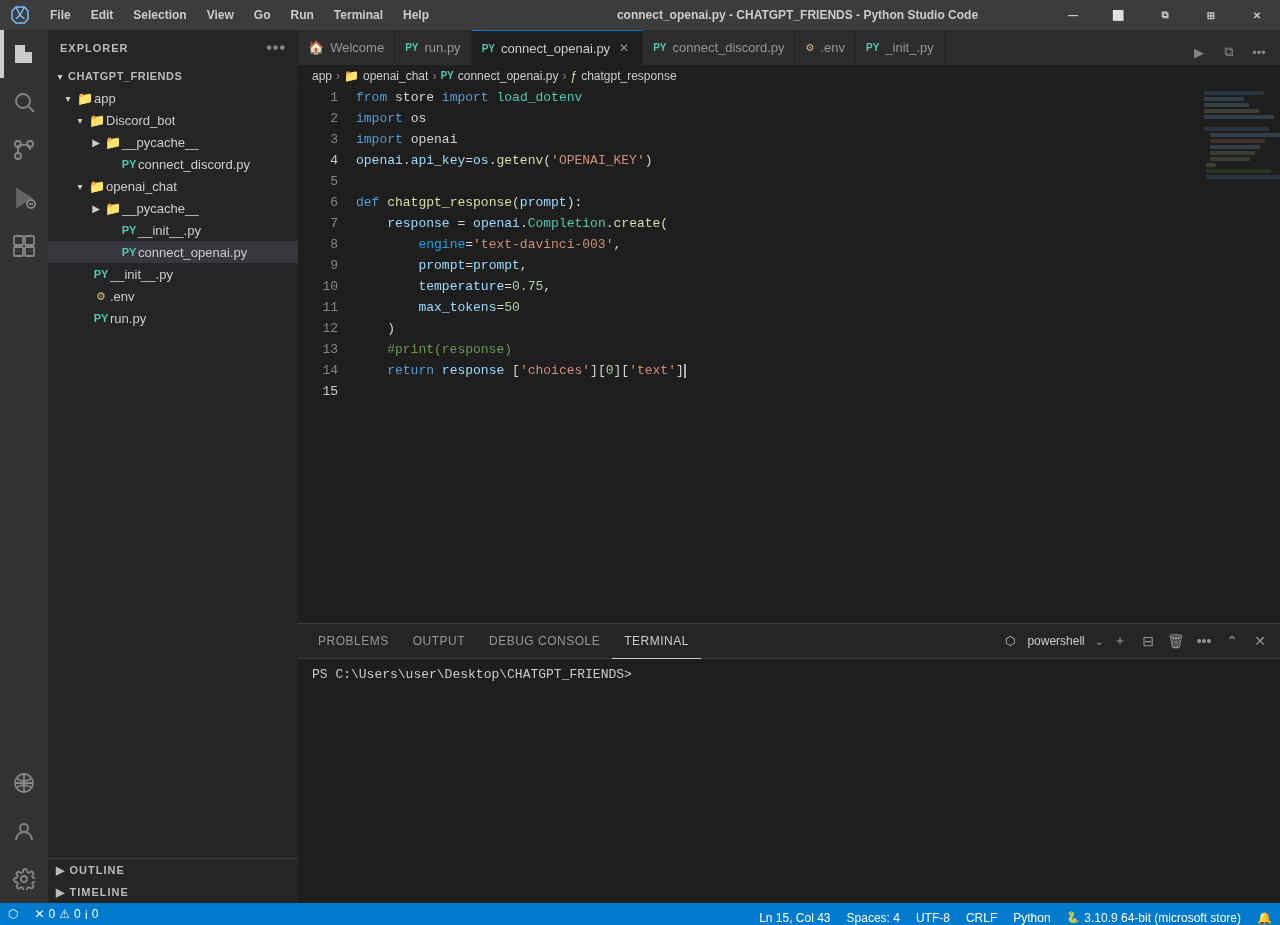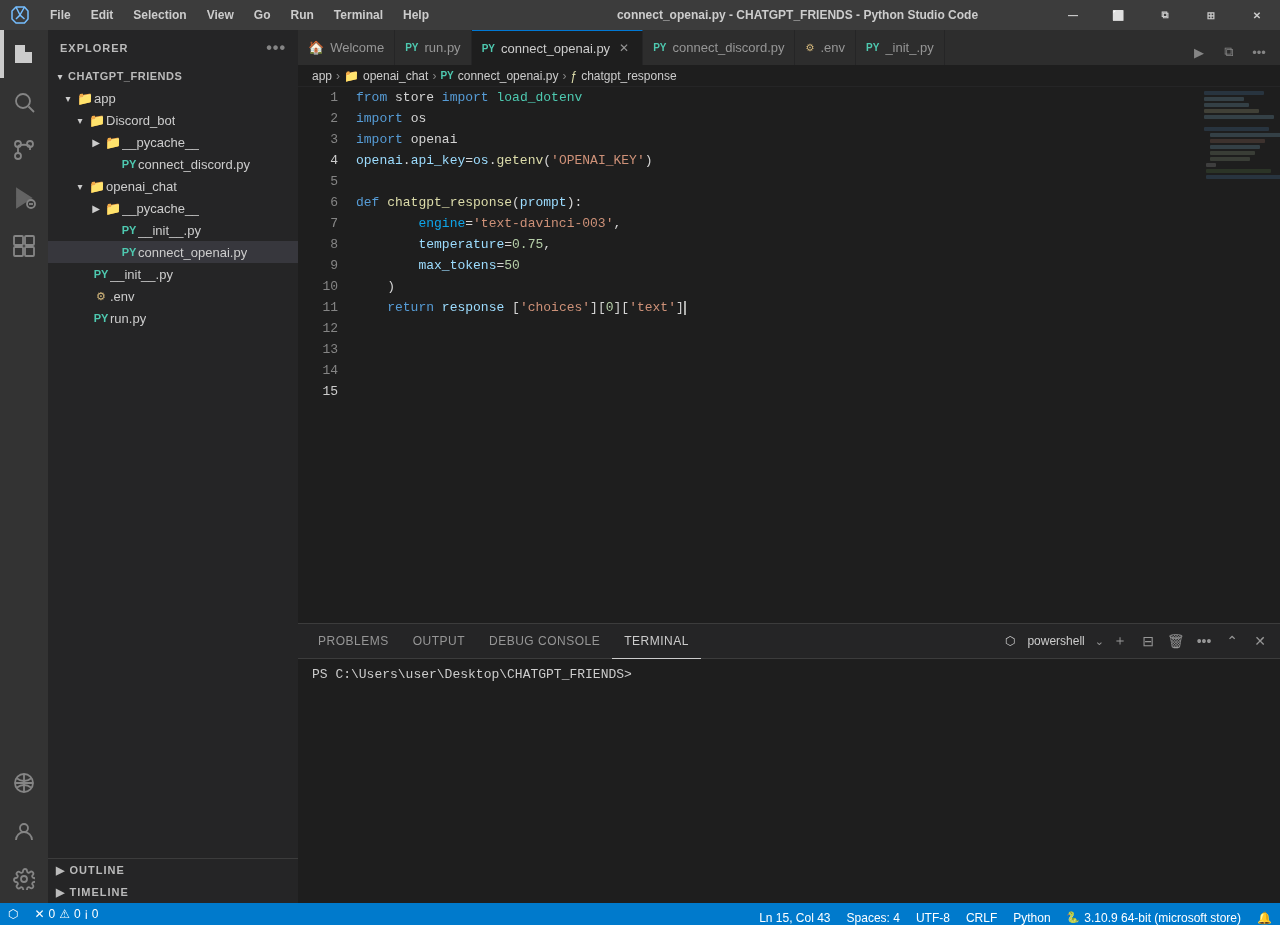--- a/index.html
+++ b/index.html
@@ -668,30 +668,33 @@
 
             <div class="code-line"><span class="kw">import</span> <span style="color:#d4d4d4;">openai</span></div>
 
 
             <div class="code-line"><span style="color:#9cdcfe;">openai</span><span class="punc">.</span><span style="color:#9cdcfe;">api_key</span><span class="op">=</span><span style="color:#9cdcfe;">os</span><span class="punc">.</span><span class="fn">getenv</span><span class="punc">(</span><span class="str">'OPENAI_KEY'</span><span class="punc">)</span></div>
 
             <div class="code-line"> </div>
 
             <div class="code-line"><span class="kw">def</span> <span class="fn">chatgpt_response</span><span class="punc">(</span><span class="param">prompt</span><span class="punc">):</span></div>
 
+            <div class="code-line"><span style="color:#d4d4d4;">    </span><span style="color:#9cdcfe;">response</span> <span class="op">=</span> <span style="color:#9cdcfe;">openai</span><span class="punc">.</span><span class="cls">Completion</span><span class="punc">.</span><span class="fn">create</span><span class="punc">(</span></div>
 
             <div class="code-line"><span style="color:#d4d4d4;">        </span><span style="color:#0ea5e9;">engine</span><span class="op">=</span><span class="str">'text-davinci-003'</span><span class="punc">,</span></div>
 
+            <div class="code-line"><span style="color:#d4d4d4;">        </span><span style="color:#9cdcfe;">prompt</span><span class="op">=</span><span style="color:#9cdcfe;">prompt</span><span class="punc">,</span></div>
 
             <div class="code-line"><span style="color:#d4d4d4;">        </span><span style="color:#9cdcfe;">temperature</span><span class="op">=</span><span class="num">0.75</span><span class="punc">,</span></div>
 
             <div class="code-line"><span style="color:#d4d4d4;">        </span><span style="color:#9cdcfe;">max_tokens</span><span class="op">=</span><span class="num">50</span></div>
 
             <div class="code-line"><span style="color:#d4d4d4;">    )</span></div>
 
+            <div class="code-line"><span class="cm">    #print(response)</span></div>
 
             <div class="code-line"><span style="color:#d4d4d4;">    </span><span class="kw">return</span> <span style="color:#9cdcfe;">response</span> <span class="punc">[</span><span class="str">'choices'</span><span class="punc">][</span><span class="num">0</span><span class="punc">][</span><span class="str">'text'</span><span class="punc">]</span><span class="cursor"></span></div>
           </div>
         </div>
 
         <div id="minimap">
           <div style="padding: 2px 2px; transform: scale(1); transform-origin: top right; overflow:hidden; height:100%;">
             <svg width="80" height="320" style="opacity:0.5;">
               <rect x="2" y="2" width="60" height="4" rx="1" fill="#569cd6" opacity="0.6"></rect>
               <rect x="2" y="8" width="40" height="4" rx="1" fill="#9cdcfe" opacity="0.6"></rect>

